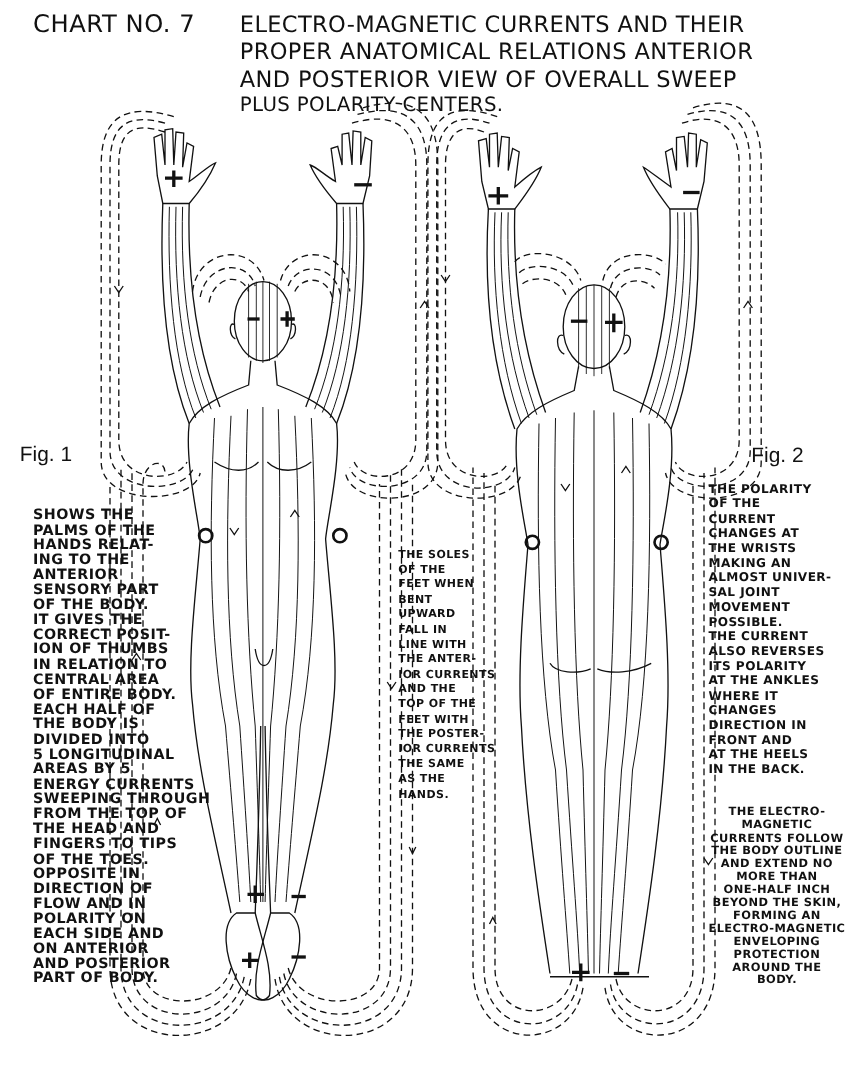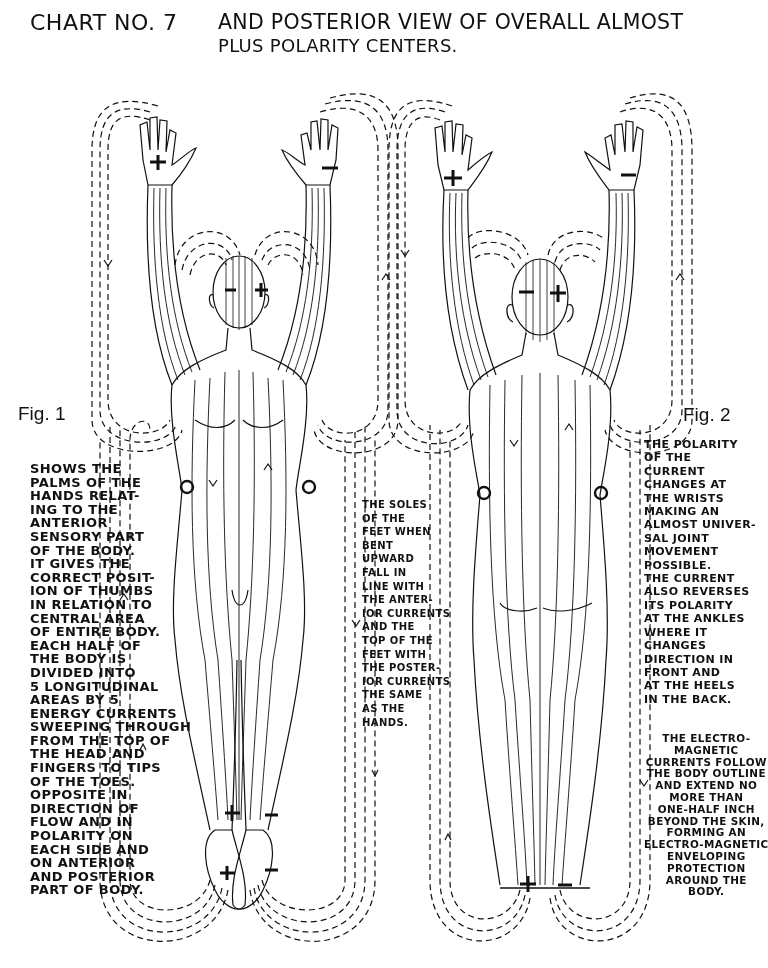--- a/index.html
+++ b/index.html
@@ -13,21 +13,23 @@
   .caption { position: absolute; font-weight: bold; font-size: 12.6px; line-height: 17px; letter-spacing: 0.4px; font-family: "DejaVu Sans", sans-serif; text-transform: uppercase; }
   .caption .ln { display: block; white-space: nowrap; }
   svg.figure { position: absolute; left: 0; top: 0; }
 </style>
 </head>
 <body>
 
 <div class="title-block">
   <div class="chart-no">CHART NO. 7</div>
   <div class="title-lines">
-    <div class="title-line">AND POSTERIOR VIEW OF OVERALL ALMOST</div>
+    <div class="title-line">ELECTRO-MAGNETIC CURRENTS AND THEIR</div>
+    <div class="title-line">PROPER ANATOMICAL RELATIONS ANTERIOR</div>
+    <div class="title-line">AND POSTERIOR VIEW OF OVERALL SWEEP</div>
     <div class="title-line small">PLUS POLARITY CENTERS.</div>
   </div>
 </div>
 
 <svg class="figure" width="768" height="968" viewBox="0 0 768 968">
   <defs>
     <marker id="arr" viewBox="0 0 10 10" refX="5" refY="5" markerWidth="6" markerHeight="6" orient="auto">
       <path d="M0,0 L10,5 L0,10" fill="none" stroke="#111" stroke-width="1.6"></path>
     </marker>
   </defs>

